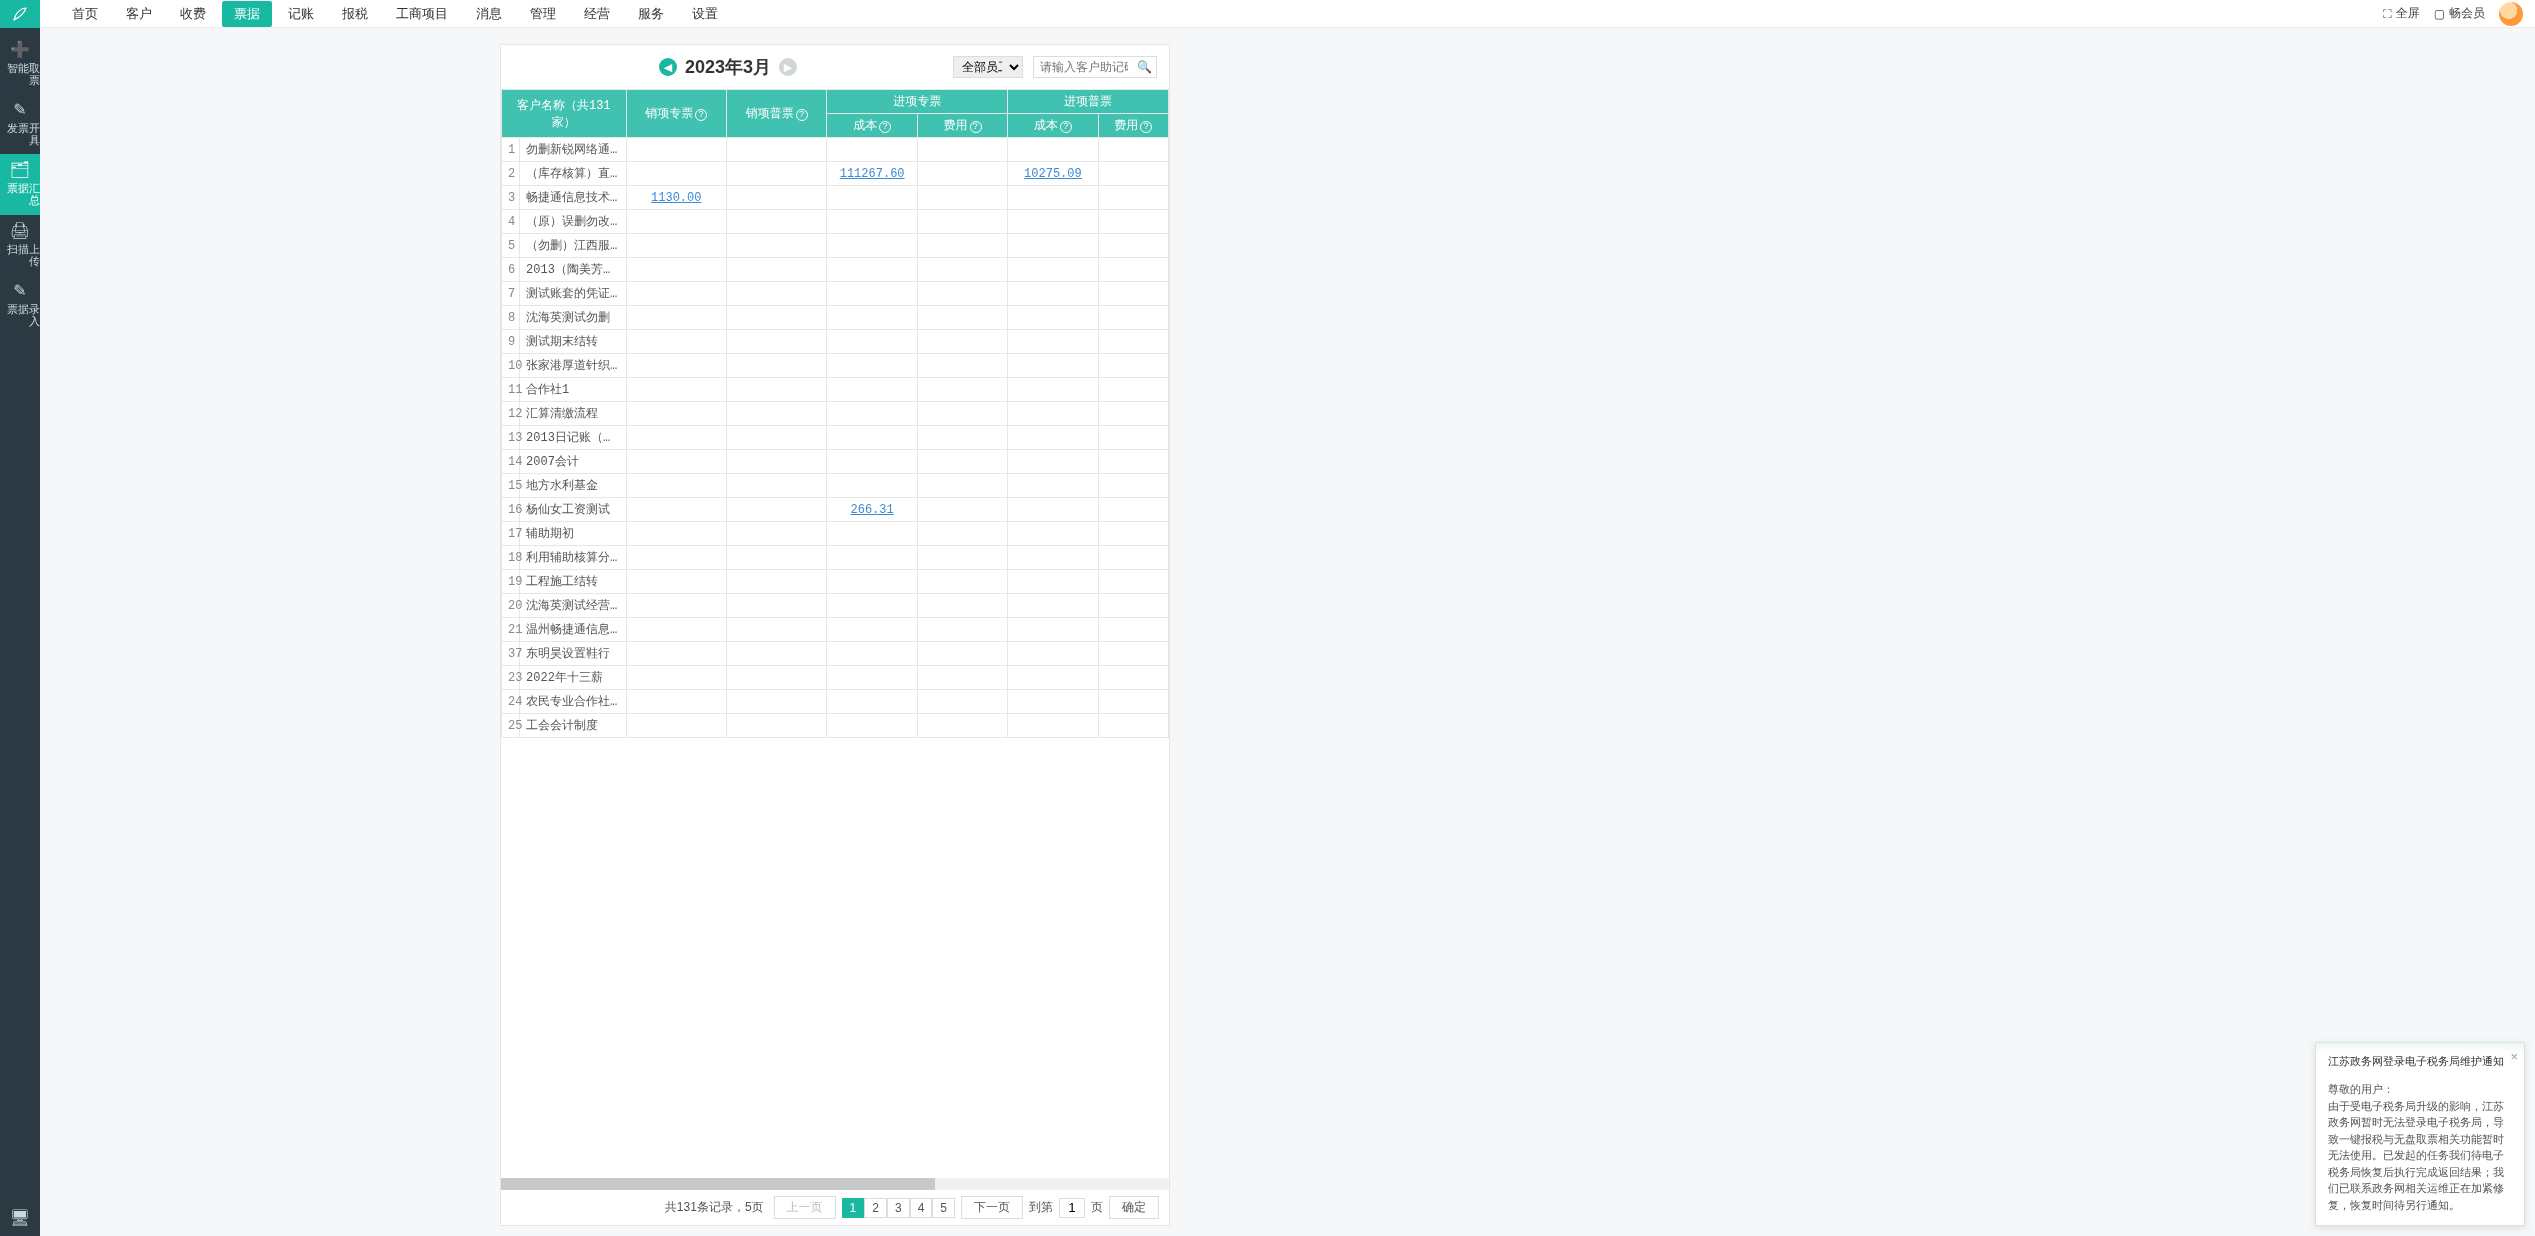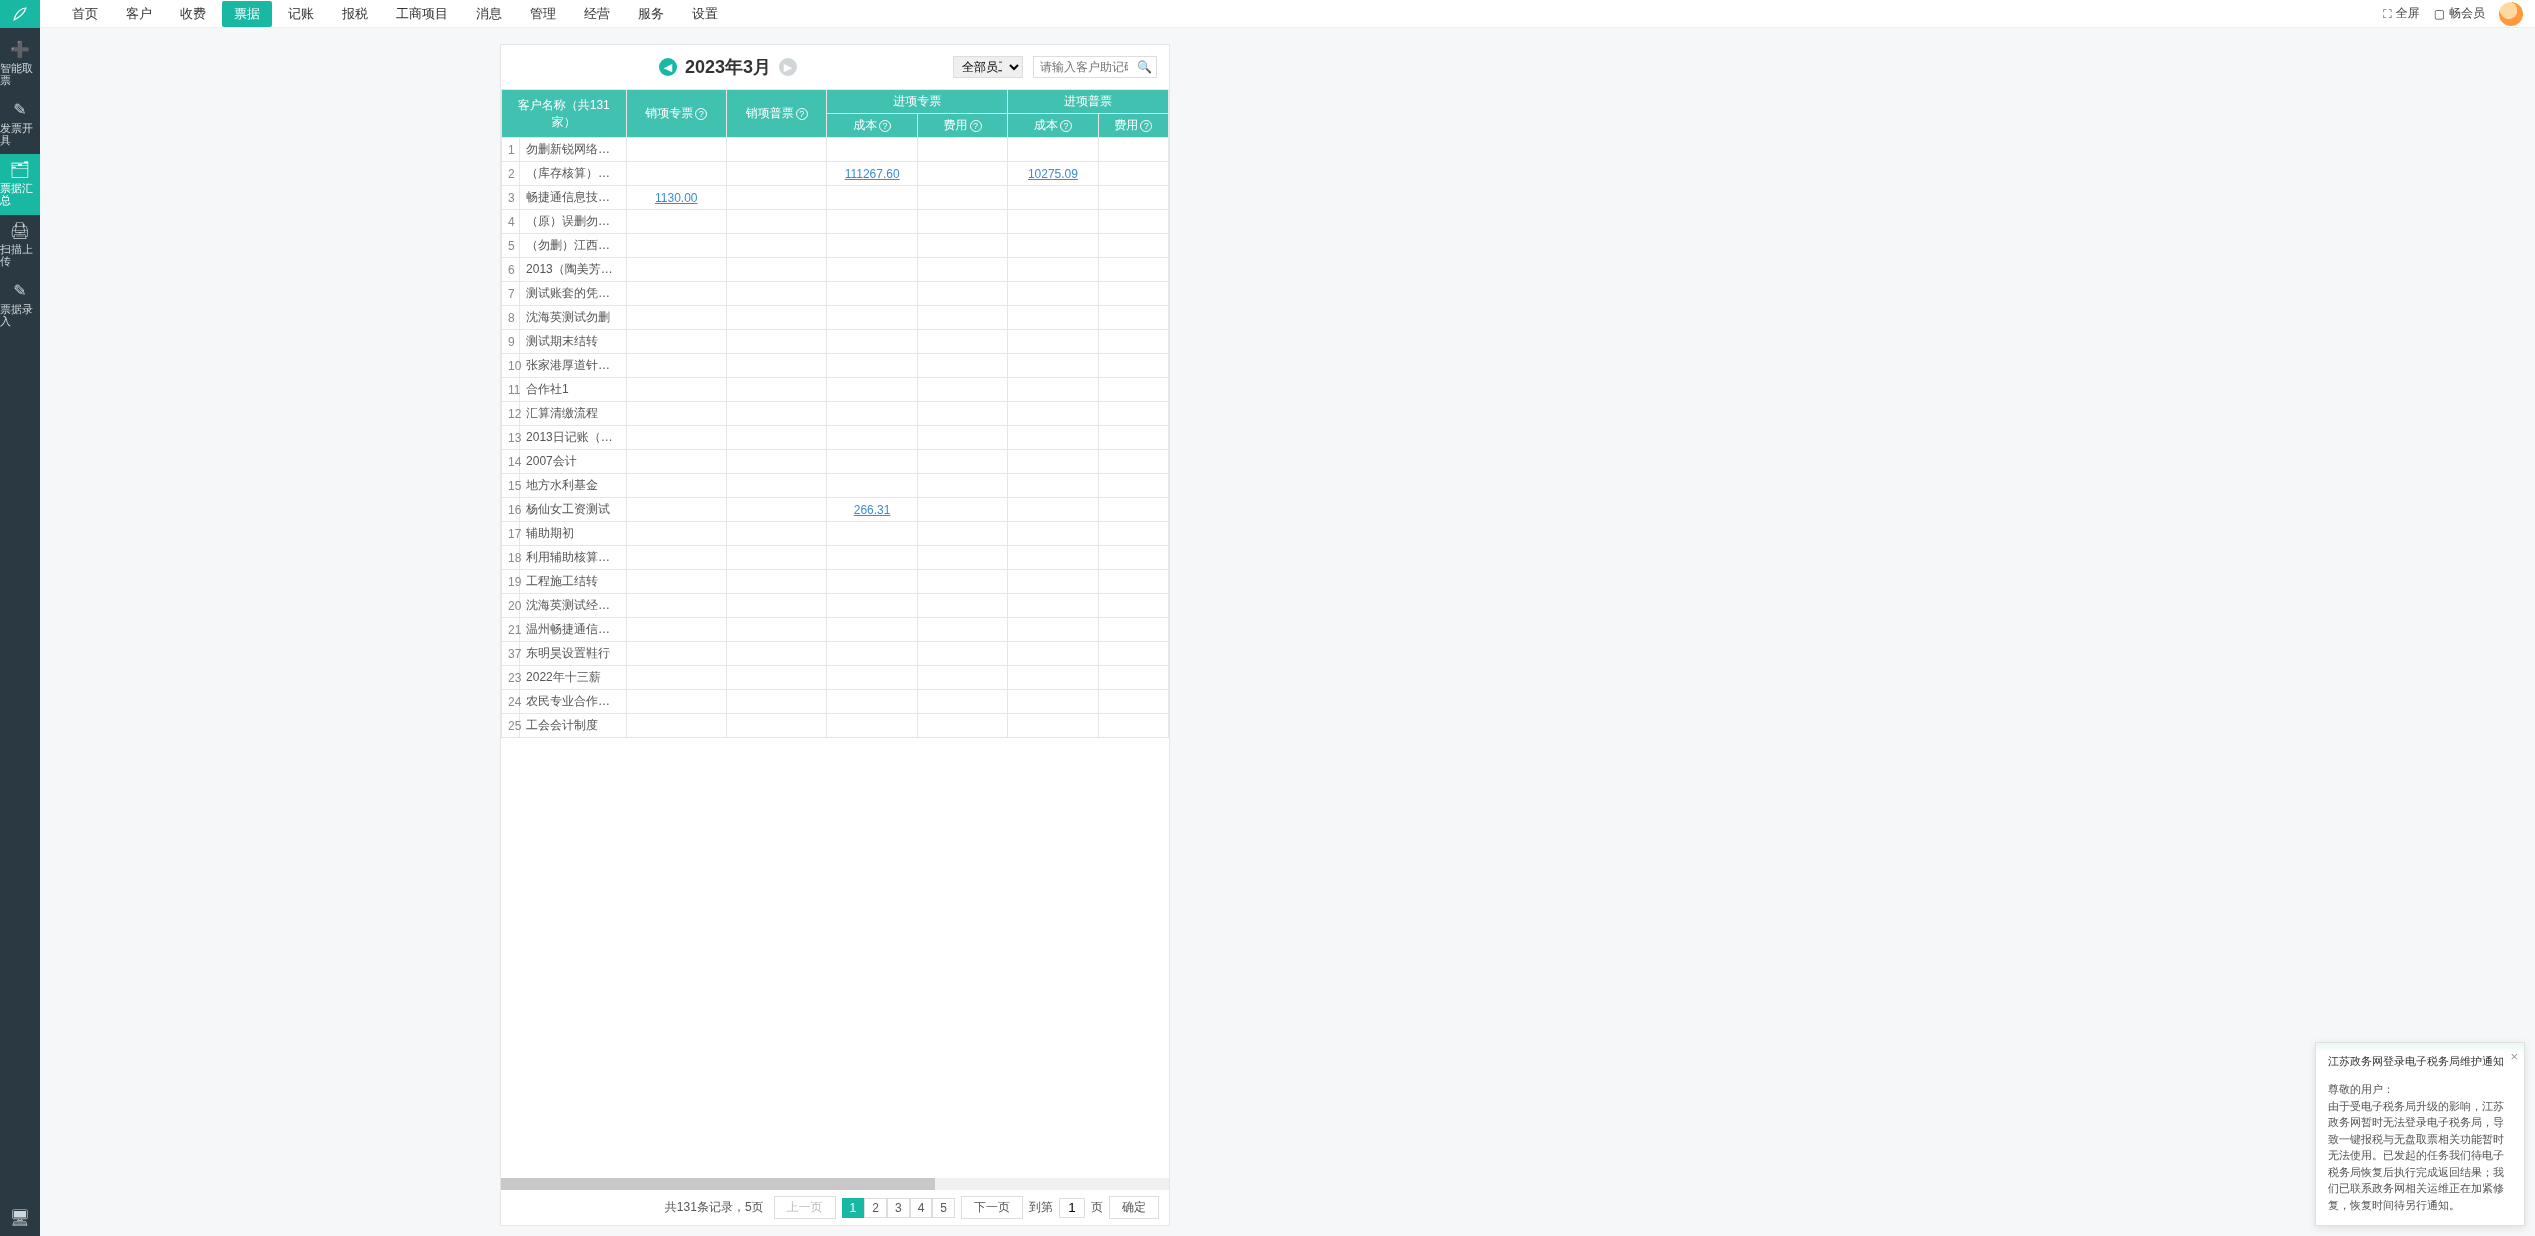--- a/index.html
+++ b/index.html
@@ -14,39 +14,39 @@
 .topnav-item.active { background: #18b8a3; color: #fff; }
 .topbar-right { margin-left: auto; display: flex; align-items: center; gap: 14px; padding-right: 12px; }
 .tr-item { display: flex; align-items: center; gap: 4px; cursor: pointer; font-size: 12px; color: #444; }
 .avatar { width: 24px; height: 24px; border-radius: 50%; background: radial-gradient(circle at 40% 35%, #ffd9a0 0 40%, #ff9a3c 41% 100%); }
 
 
 .sidebar { position: fixed; left: 0; top: 28px; bottom: 0; width: 40px; background: #2b3a42; display: flex; flex-direction: column; align-items: center; padding-top: 6px; }
 .side-item { width: 40px; display: flex; flex-direction: column; align-items: center; padding: 8px 0; cursor: pointer; color: #cfd6da; }
 .side-item.active { background: #18b8a3; color: #fff; }
 .side-item .icon { font-size: 16px; line-height: 1; }
-.side-item .lbl { font-size: 11px; margin-top: 4px; text-align: left; line-height: 1.1; }
+.side-item .lbl { font-size: 11px; margin-top: 4px; text-align: right; line-height: 1.1; }
 .side-bottom { margin-top: auto; padding-bottom: 10px; }
 
 
 .main { position: absolute; left: 40px; right: 0; top: 28px; bottom: 0; background: #f5f7f8; overflow: hidden; }
 .panel { position: absolute; left: 460px; top: 16px; width: 670px; bottom: 10px; background: #fff; border: 1px solid #e6e6e6; display: flex; flex-direction: column; }
 
 .panel-head { display: flex; align-items: center; padding: 10px 12px; gap: 10px; }
 .period-wrap { flex: 1; display: flex; align-items: center; justify-content: center; gap: 8px; }
 .arrow-btn { width: 18px; height: 18px; border-radius: 50%; background: #18b8a3; color: #fff; display: flex; align-items: center; justify-content: center; cursor: pointer; font-size: 11px; }
 .arrow-btn.disabled { background: #d0d6d8; }
 .period { font-size: 18px; font-weight: bold; color: #333; }
 .emp-select { width: 70px; height: 22px; border: 1px solid #ddd; font-size: 12px; padding: 0 4px; }
 .search-box { display: flex; align-items: center; border: 1px solid #ddd; height: 22px; }
 .search-box input { border: none; outline: none; font-size: 12px; padding: 0 6px; width: 100px; }
 .search-box .sicon { width: 22px; display: flex; align-items: center; justify-content: center; color: #888; cursor: pointer; }
 
 
-.table-wrap { flex: 1; overflow: hidden; }
+.table-wrap { flex: 1; overflow: hidden; font-family: Liberation Mono, monospace; }
 table { border-collapse: collapse; width: 100%; table-layout: fixed; }
 th, td { border: 1px solid #e6e6e6; font-size: 12px; padding: 3px 6px; height: 21px; }
 thead th { background: #41c1b0; color: #fff; font-weight: normal; text-align: center; }
 .help { display: inline-block; width: 12px; height: 12px; border: 1px solid #fff; border-radius: 50%; font-size: 9px; line-height: 11px; text-align: center; margin-left: 2px; }
 tbody td { color: #555; }
 tbody td.idx { width: 16px; text-align: center; color: #888; }
 tbody td.name { overflow: hidden; white-space: nowrap; text-overflow: ellipsis; }
 tbody td.num { text-align: center; }
 tbody td.num a { color: #3a8bd8; text-decoration: underline; cursor: pointer; }
 

